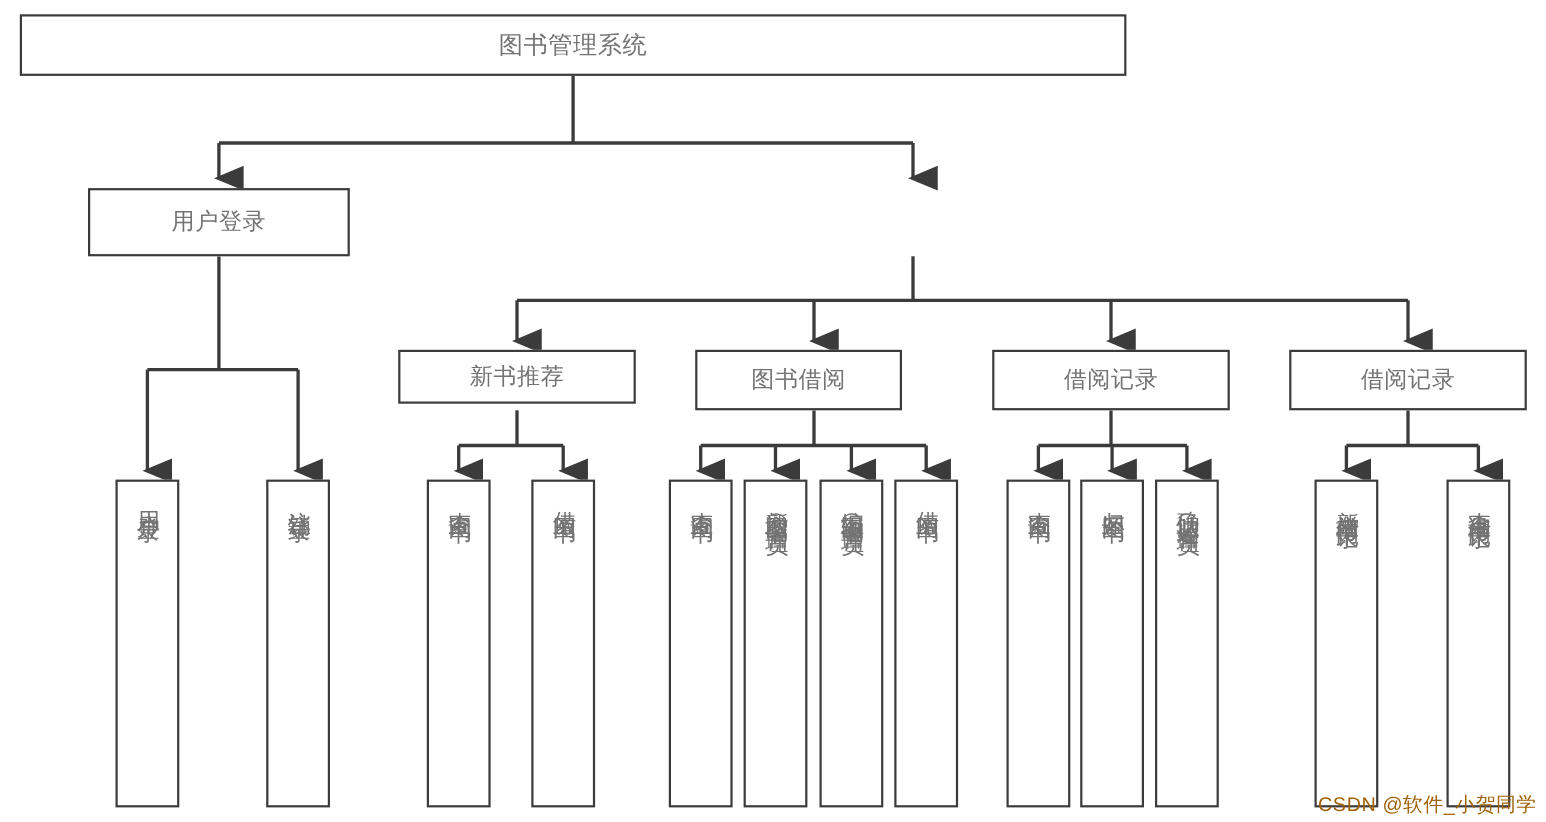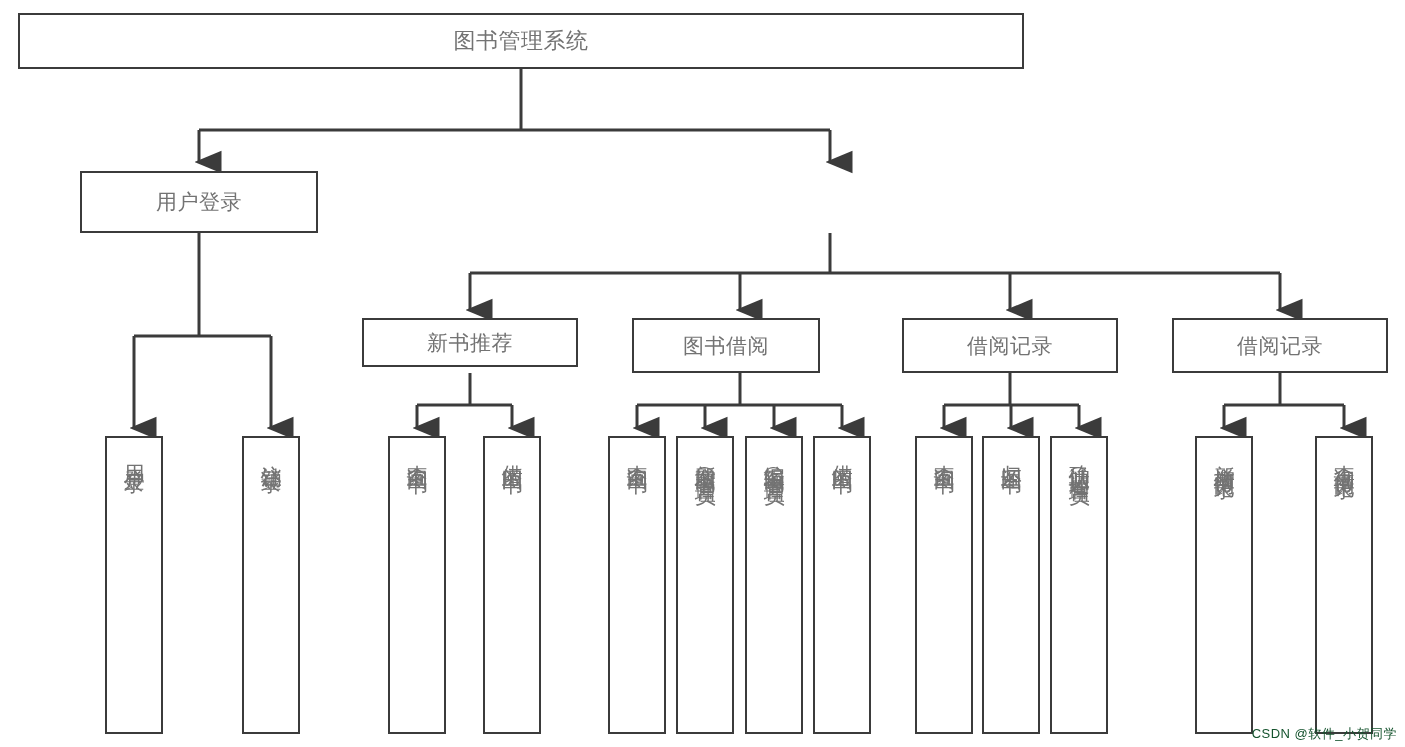--- a/index.html
+++ b/index.html
@@ -60,22 +60,22 @@
     text-orientation: upright;
     font-size: 21px;
     line-height: 1.06;
     letter-spacing: 3px;
     white-space: nowrap;
   }
   #watermark {
     position: absolute;
     right: 8px;
     bottom: 4px;
-    font-size: 13px;
-    color: #14532d;
+    font-size: 18px;
+    color: #a16207;
     white-space: nowrap;
     letter-spacing: 0.5px;
   }
 </style>
 </head>
 <body>
 
 <div id="canvas">
 
   <svg id="edges" viewBox="0 0 1405 747">

